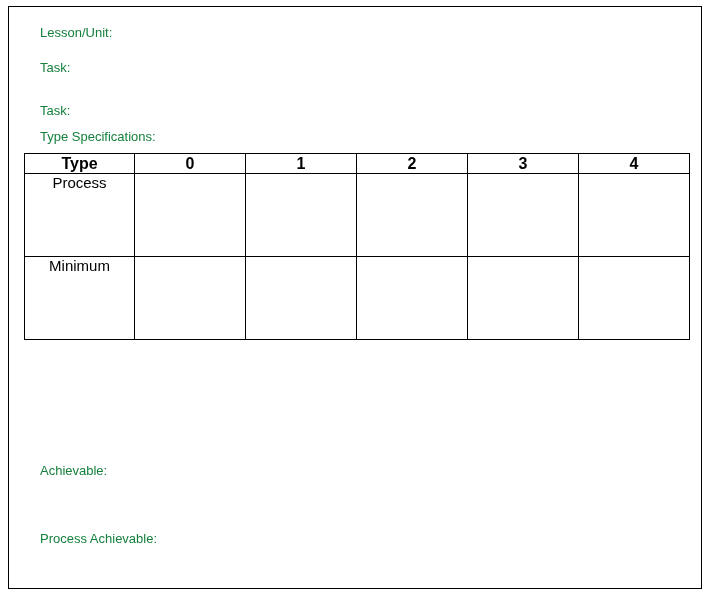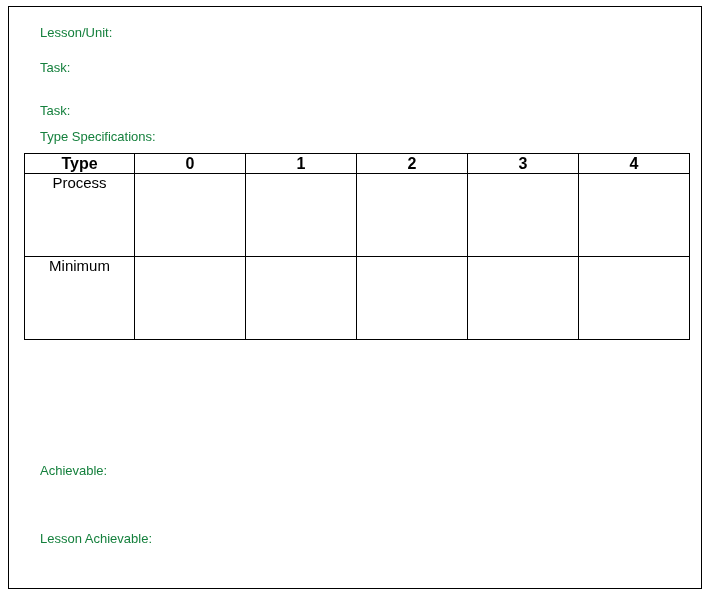--- a/index.html
+++ b/index.html
@@ -124,17 +124,17 @@
             <td></td>
             <td></td>
             <td></td>
             <td></td>
             <td></td>
           </tr>
         </tbody>
       </table>
 
       <div class="field-line f-achievable">Achievable:</div>
-      <div class="field-line f-min-achievable">Lesson Achievable:</div>
+      <div class="field-line f-min-achievable">Process Achievable:</div>
 
     </div>
   </div>
 </div>
 
 </body></html>

